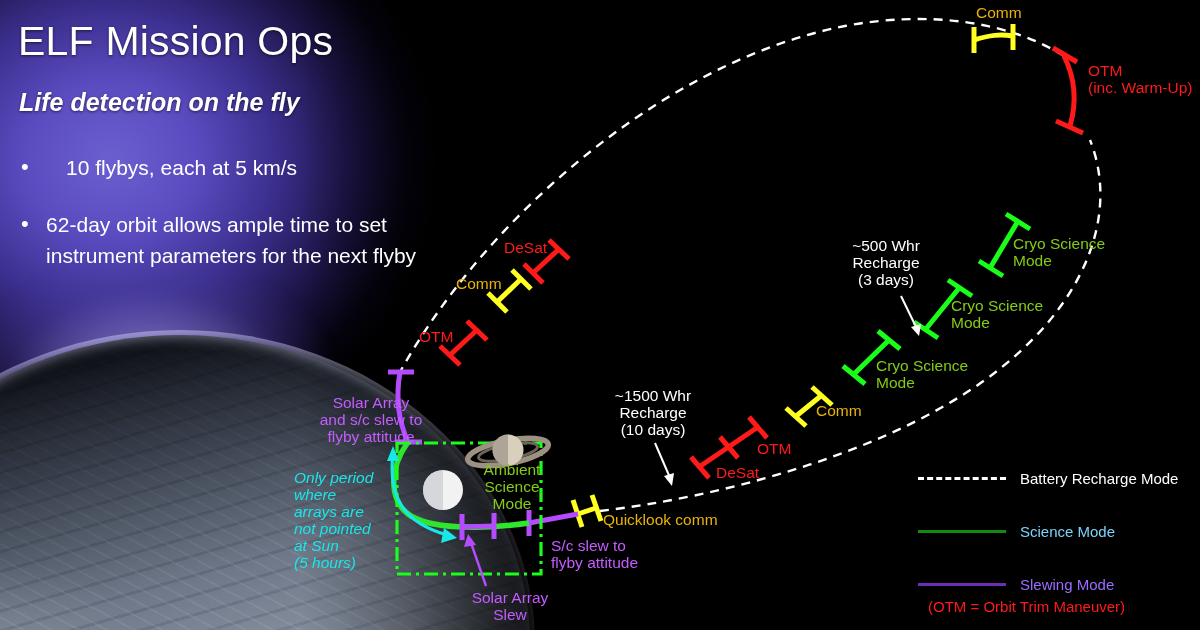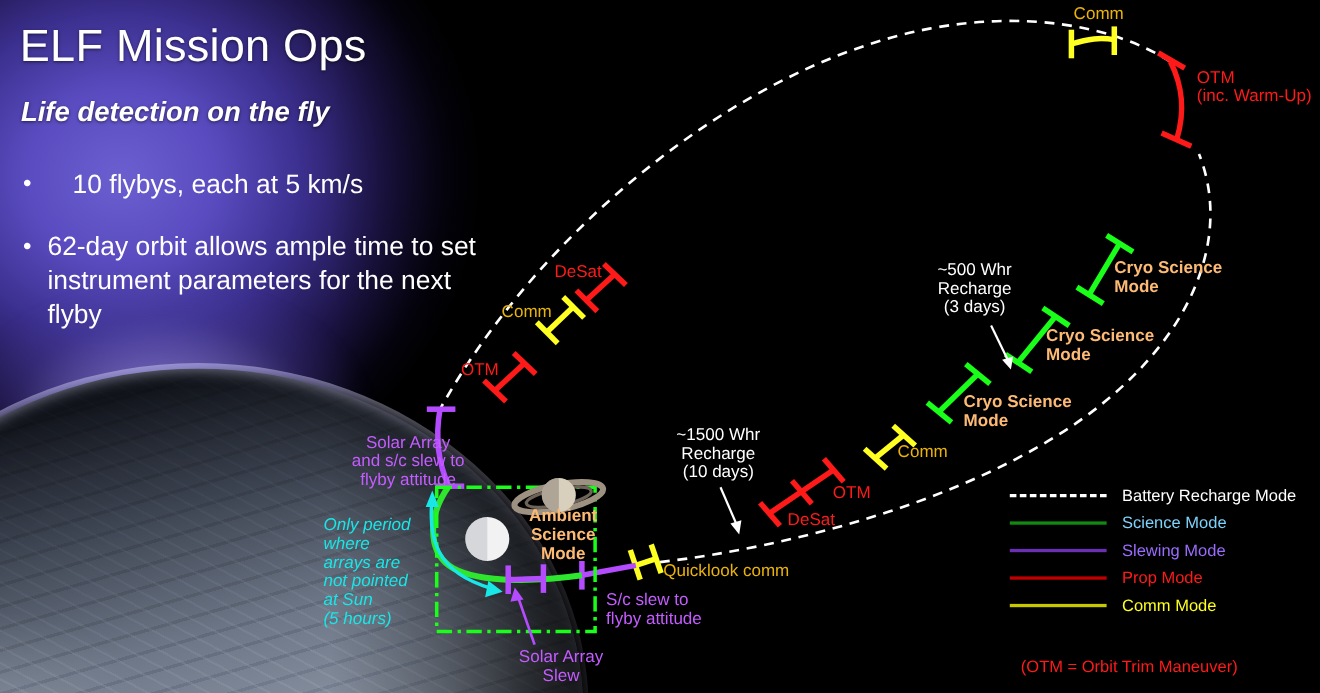--- a/index.html
+++ b/index.html
@@ -54,39 +54,39 @@
     text-shadow:0 1px 3px rgba(0,0,0,.6);
   }
   .subtitle{
     position:absolute;left:19px;top:88px;
     font-size:25px;color:#fff;font-style:italic;font-weight:700;
     text-shadow:0 1px 3px rgba(0,0,0,.6);
   }
   .bullets{position:absolute;left:16px;top:152px;width:430px;}
   .bullet{display:flex;margin-bottom:26px;}
   .bullet .dot{color:#fff;font-size:22px;line-height:30px;width:45px;text-align:left;padding-left:5px;}
-  .bullet .btext{color:#fff;font-size:24px;line-height:31px;}
+  .bullet .btext{color:#fff;font-size:21px;line-height:31px;}
 
   
   svg.diagram{position:absolute;left:0;top:0;width:1200px;height:630px;overflow:visible;}
 
   
   .lbl{position:absolute;font-size:15.5px;line-height:17px;white-space:pre;}
   .lbl.yellow{color:#eab308;}
   .lbl.red{color:#ff1a1a;}
-  .lbl.green{color:#fdba74;font-weight:bold;}
+  .lbl.green{color:#84cc16;}
   .lbl.purple{color:#c45cff;}
   .lbl.white{color:#ffffff;}
   .lbl.cyan{color:#19e6e6;font-style:italic;}
   .lbl.ctr{text-align:center;}
   .lbl.rgt{text-align:left;}
 
   
   .legend{position:absolute;left:918px;top:438px;width:270px;}
-  .legend-row{display:flex;align-items:center;height:25px;}
+  .legend-row{display:flex;align-items:center;height:25px;margin-top:28px;}
   .legend-swatch{width:88px;height:3px;margin-right:14px;flex:none;}
   .legend-text{font-size:15px;line-height:15px;white-space:nowrap;}
   .sw-dash{height:0;border-top:3px dashed #ffffff;}
   .sw-green{background:#128a12;}
   .sw-purple{background:#6a2fb5;}
   .sw-red{background:#c00000;}
   .sw-yellow{background:#c8c800;}
   .footnote{position:absolute;left:928px;top:598px;font-size:15px;color:#ff1a1a;white-space:nowrap;}
 </style>
 </head>

